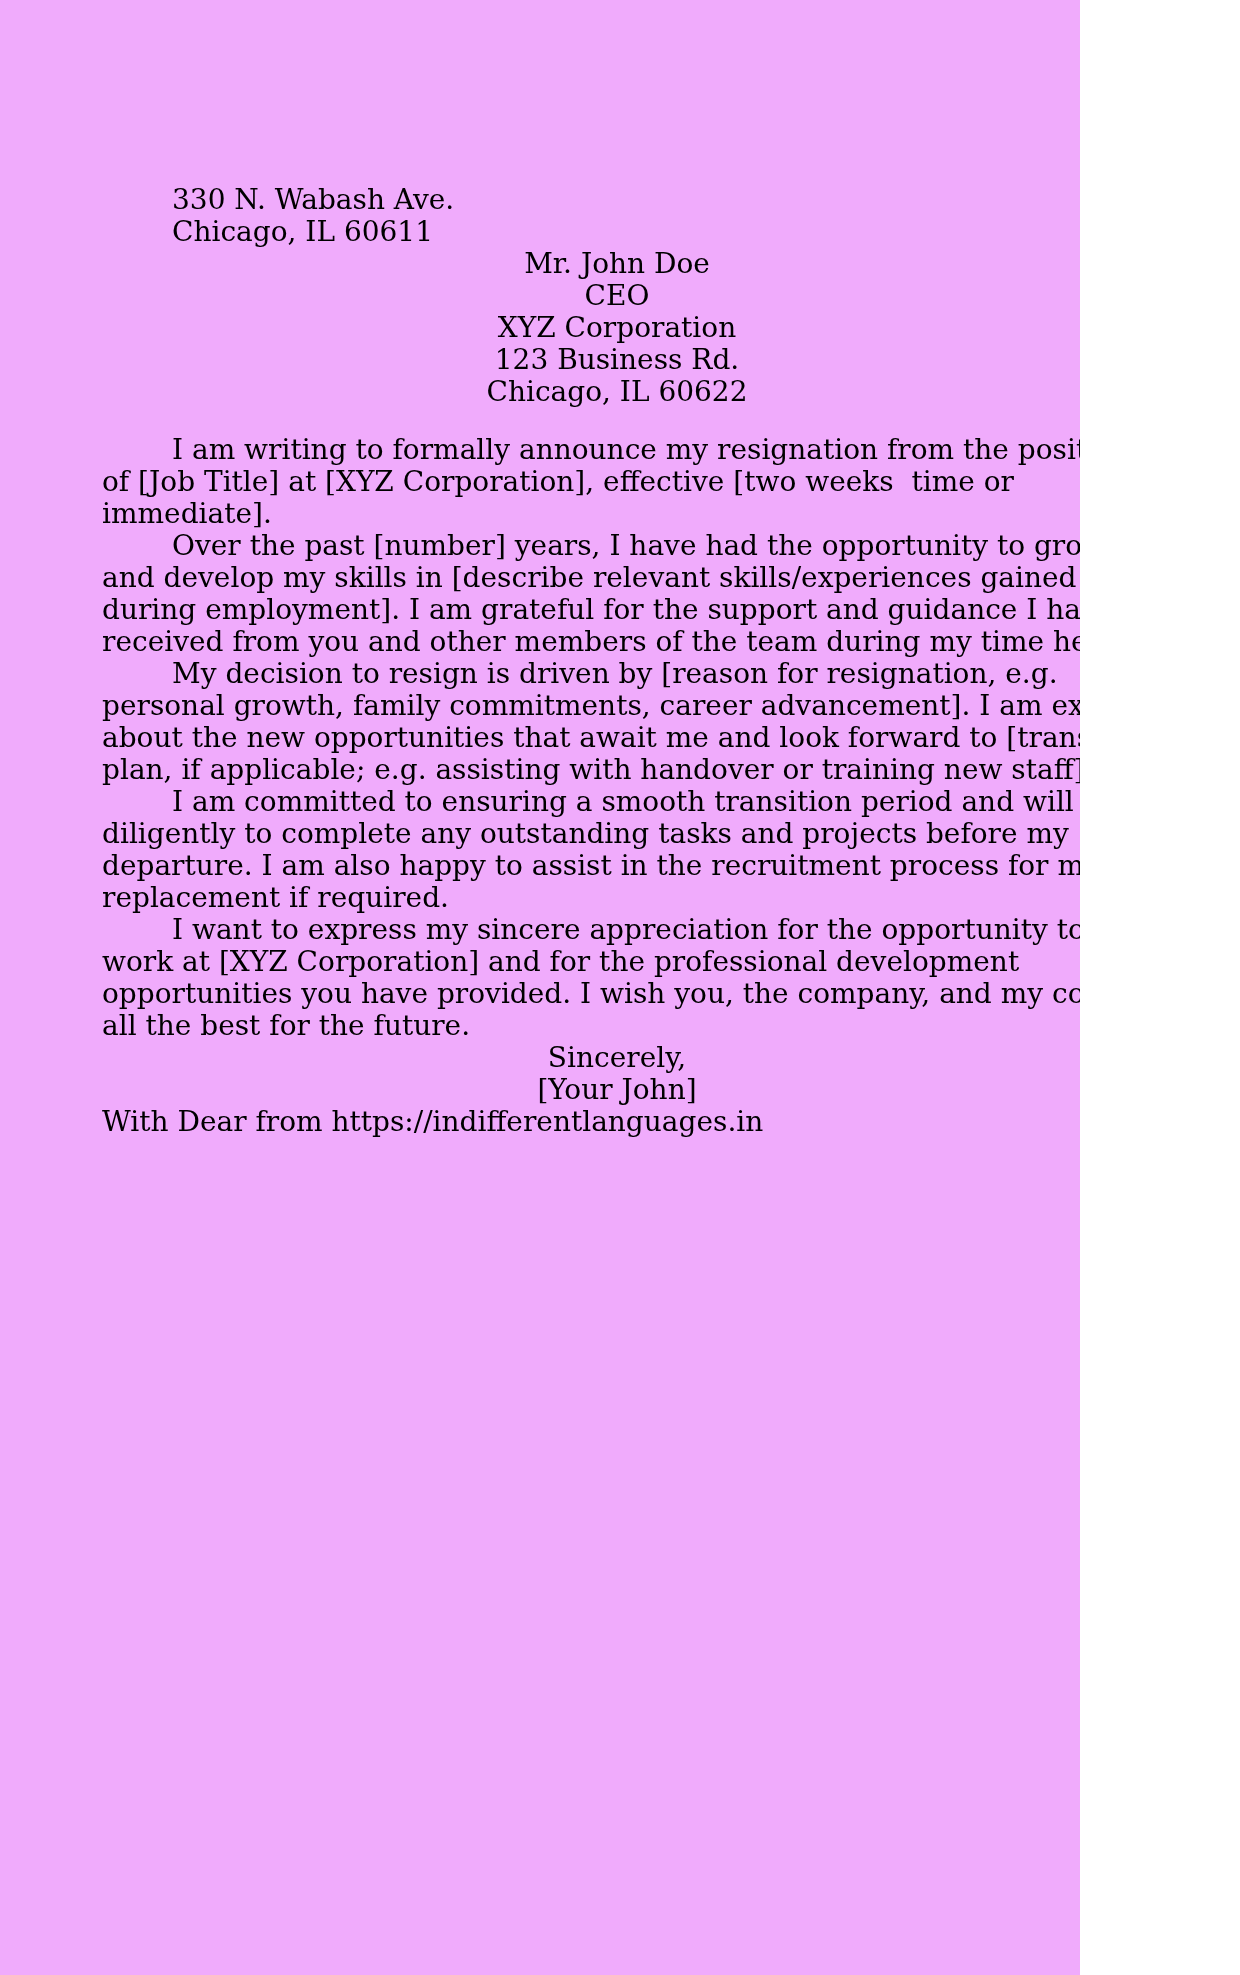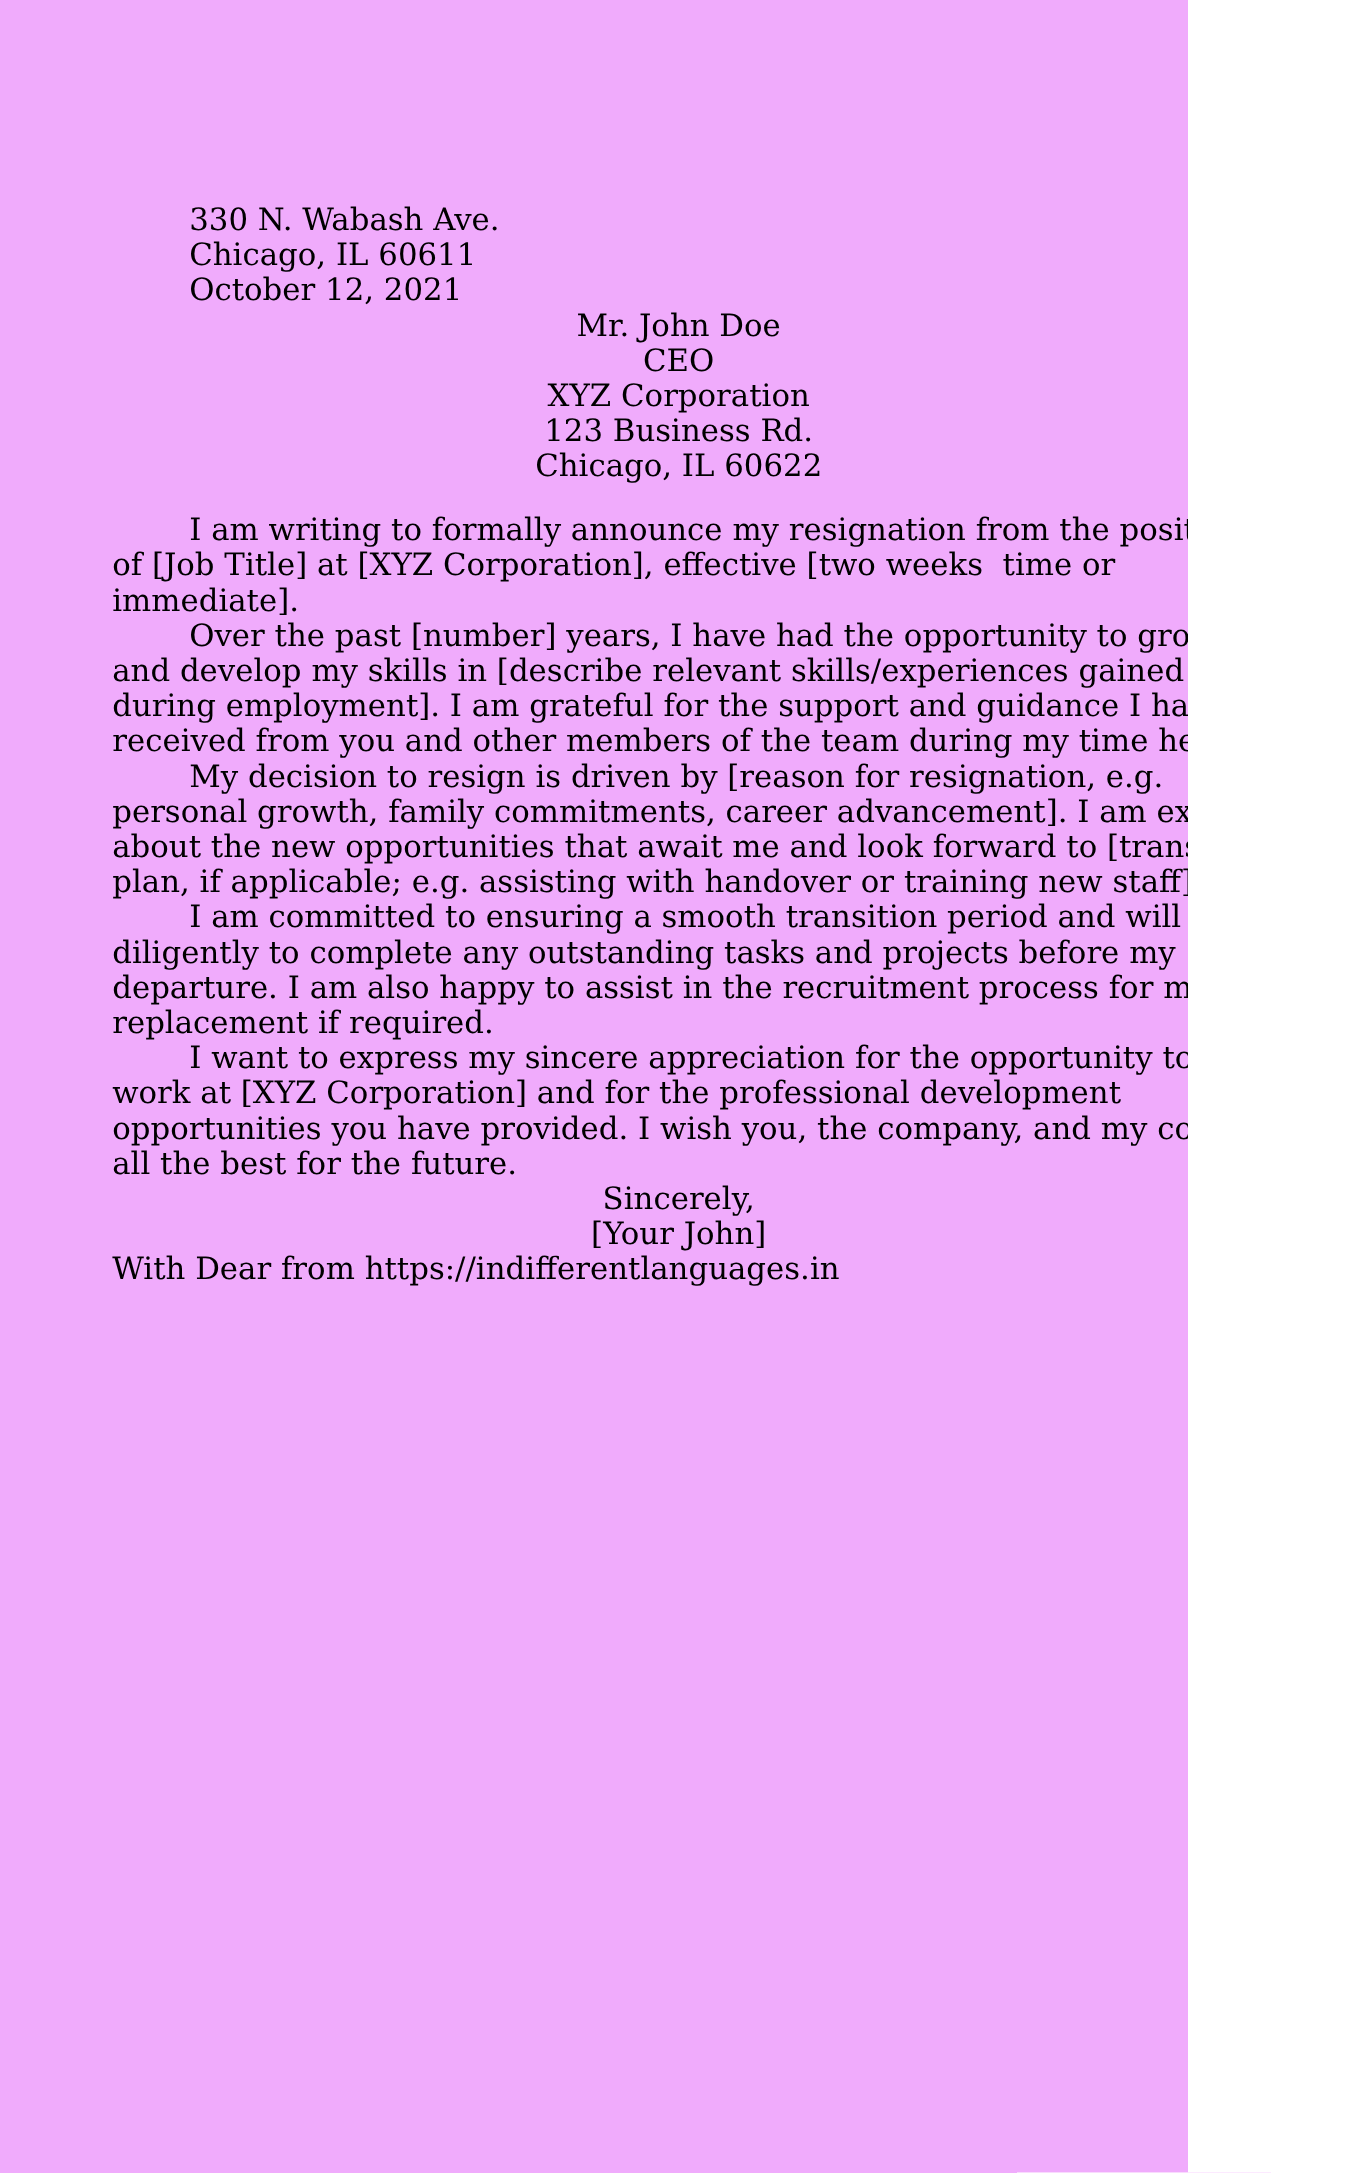--- a/index.html
+++ b/index.html
@@ -58,21 +58,20 @@
 </style>
 </head>
 <body>
 
 <div class="page">
   <div class="letter">
 
     <p class="hline">330 N. Wabash Ave.</p>
     <p class="hline">Chicago, IL 60611</p>
 
-    <p class="hline">October 12, 2021</p>
 
     <div class="recipient-block">
       <p class="rline">Mr. John Doe</p>
       <p class="rline">CEO</p>
       <p class="rline">XYZ Corporation</p>
       <p class="rline">123 Business Rd.</p>
       <p class="rline">Chicago, IL 60622</p>
     </div>
 
 

